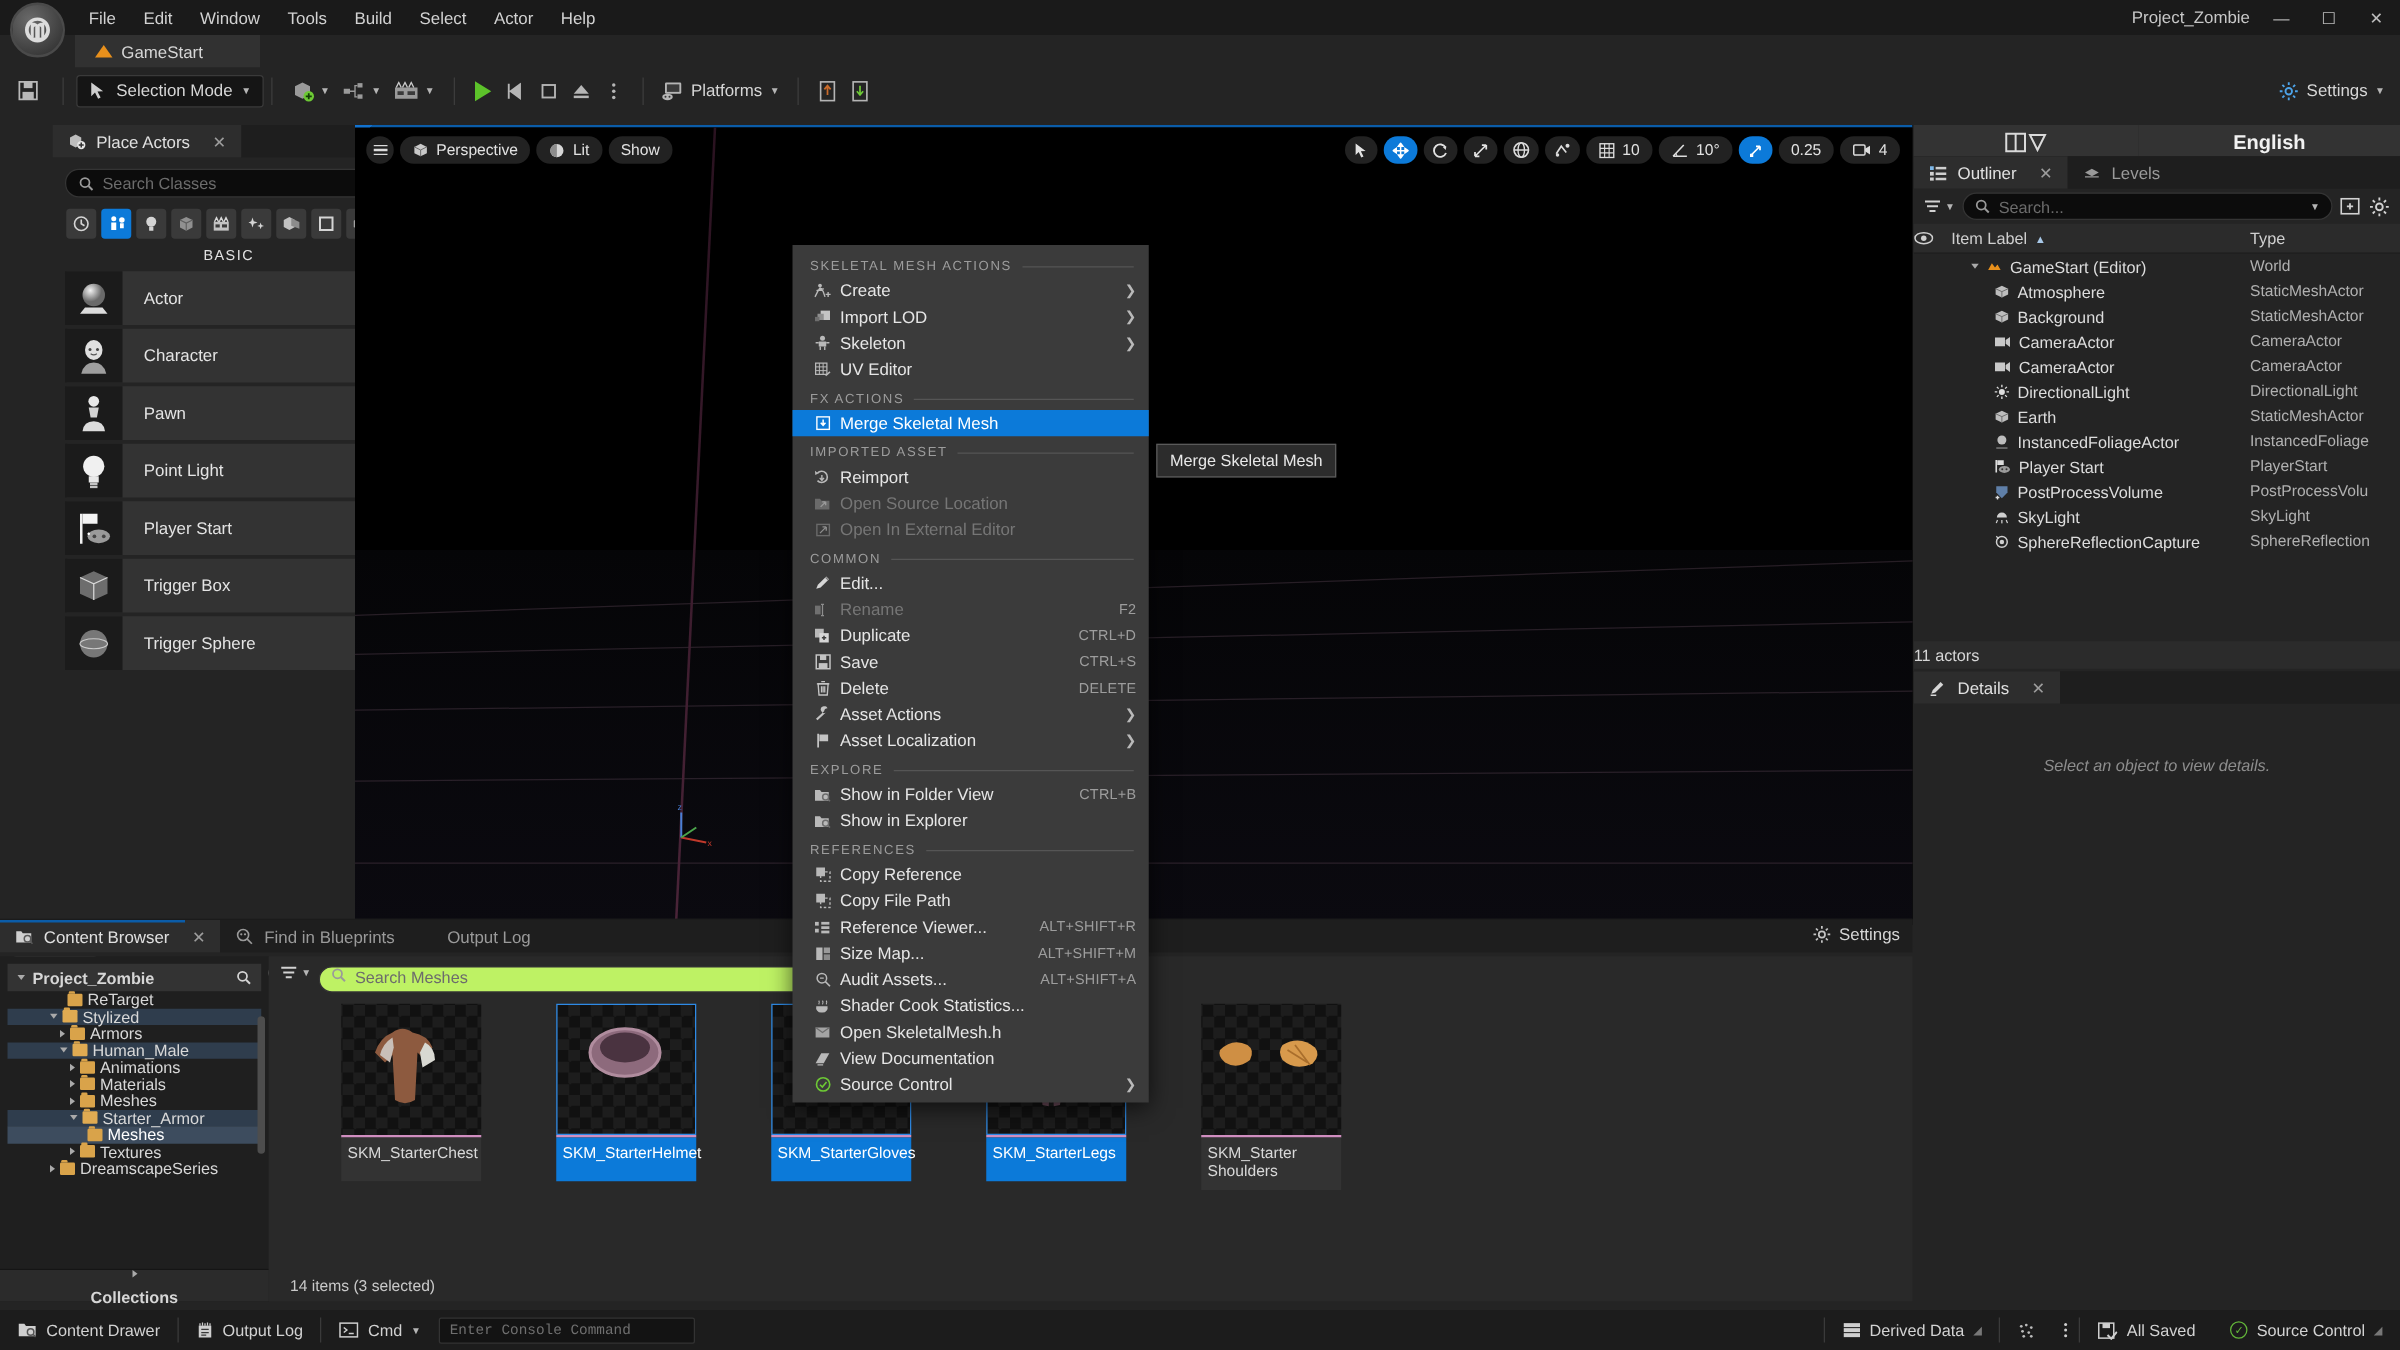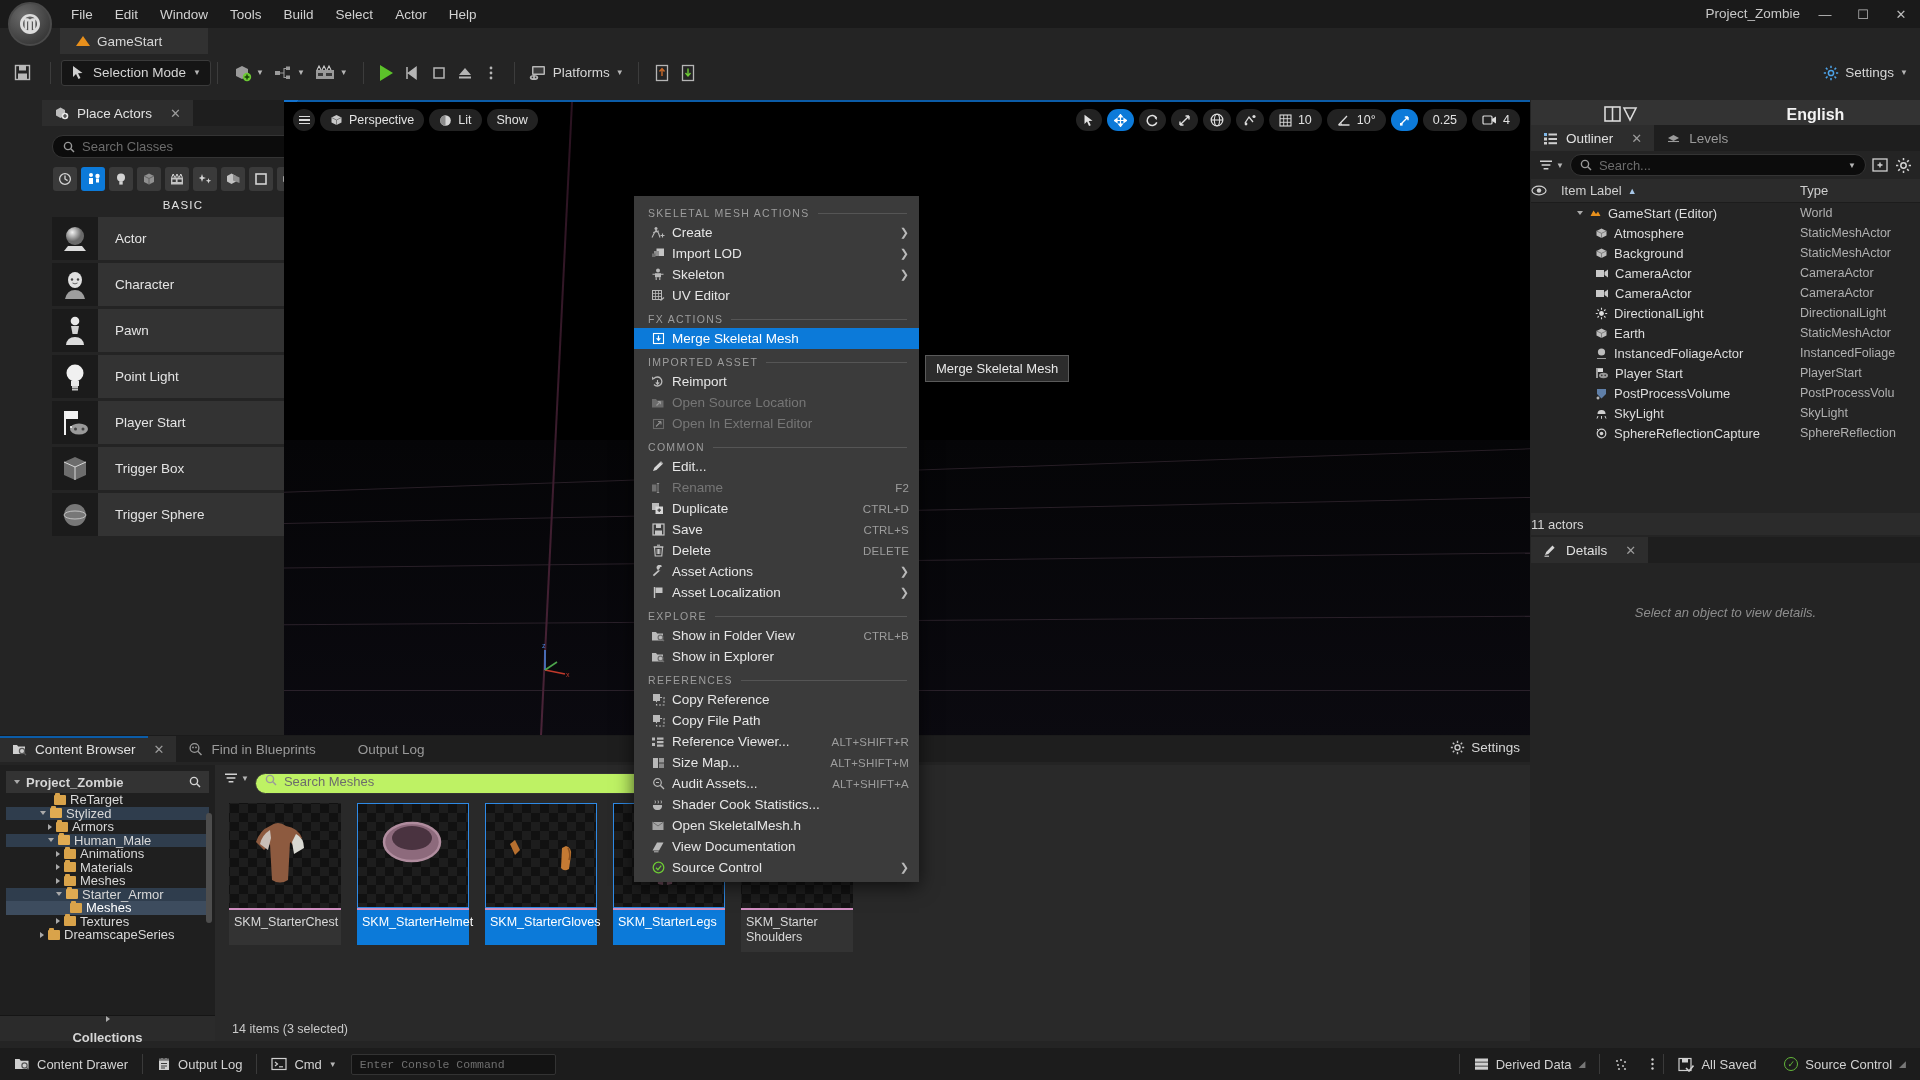--- a/index.html
+++ b/index.html
@@ -158,21 +158,21 @@
   .tri.down { border-left:3.5px solid transparent;border-right:3.5px solid transparent;
       border-top:4px solid #aaa; border-bottom:0; }
   .collections { position:absolute; left:0; bottom:0; width:215px; height:26px; background:#2b2b2b;
       display:flex; align-items:center; gap:8px; padding:0 8px; font-size:13px; font-weight:bold;
       border-top:1px solid #151515;flex-direction:column; }
   .cb-assets { flex:1; position:relative; background:#292929; }
   .as-toolbar { height:26px; display:flex; align-items:center; gap:6px; padding:0 9px; }
   .as-search { width:560px; height:21px; background:#bef264; border:1px solid #343434; border-radius:11px;
       display:flex; align-items:flex-start; gap:7px; padding:0 9px;margin-top:11px; }
   .as-grid { display:flex; gap:16px; padding:12px 0 0 14px; }
-  .tile { width:112px; }
+  .tile { width:112px;margin-left:44px; }
   .tile-img { width:112px; height:105px; background:
       repeating-conic-gradient(#1d1d1d 0% 25%, #111 0% 50%) 0 0/18px 18px;
       border:1px solid transparent; position:relative; overflow:hidden; }
   .tile.selected .tile-img { border-color:#2e8ae6; }
   .tile-bar { height:2px; background:#d08ec0; }
   .tile-lbl { font-size:12.5px; padding:5px 5px 6px 5px; line-height:1.22; color:#d8d8d8;
       background:#333; min-height:35px; }
   .tile.selected .tile-lbl { background:#0c7ad9; color:#fff; }
   .itemcount { position:absolute; left:232px; bottom:4px; font-size:12.5px; color:#c9c9c9; }
   .cb-settings { position:absolute; right:10px; top:4px; display:flex; align-items:center; gap:6px;

